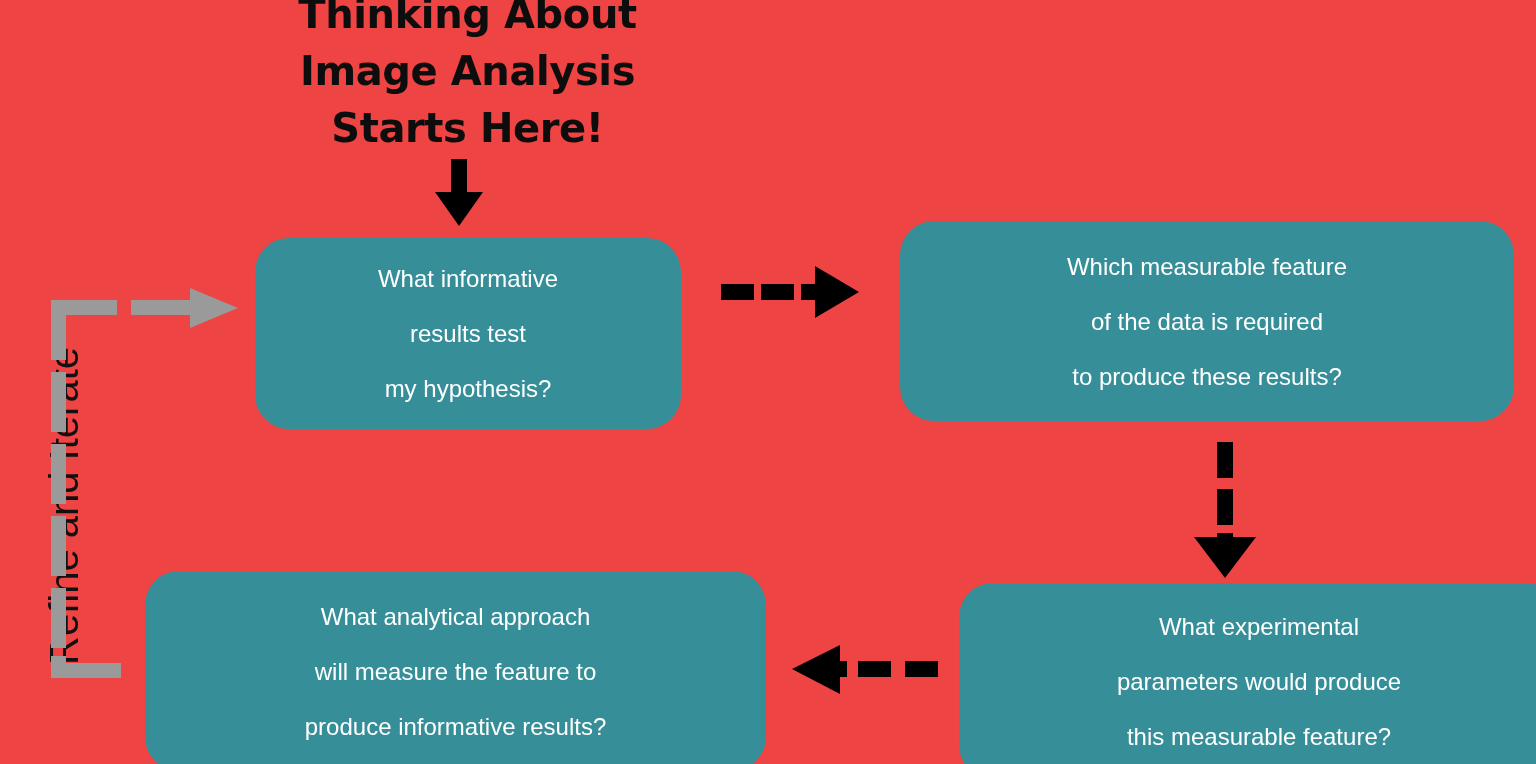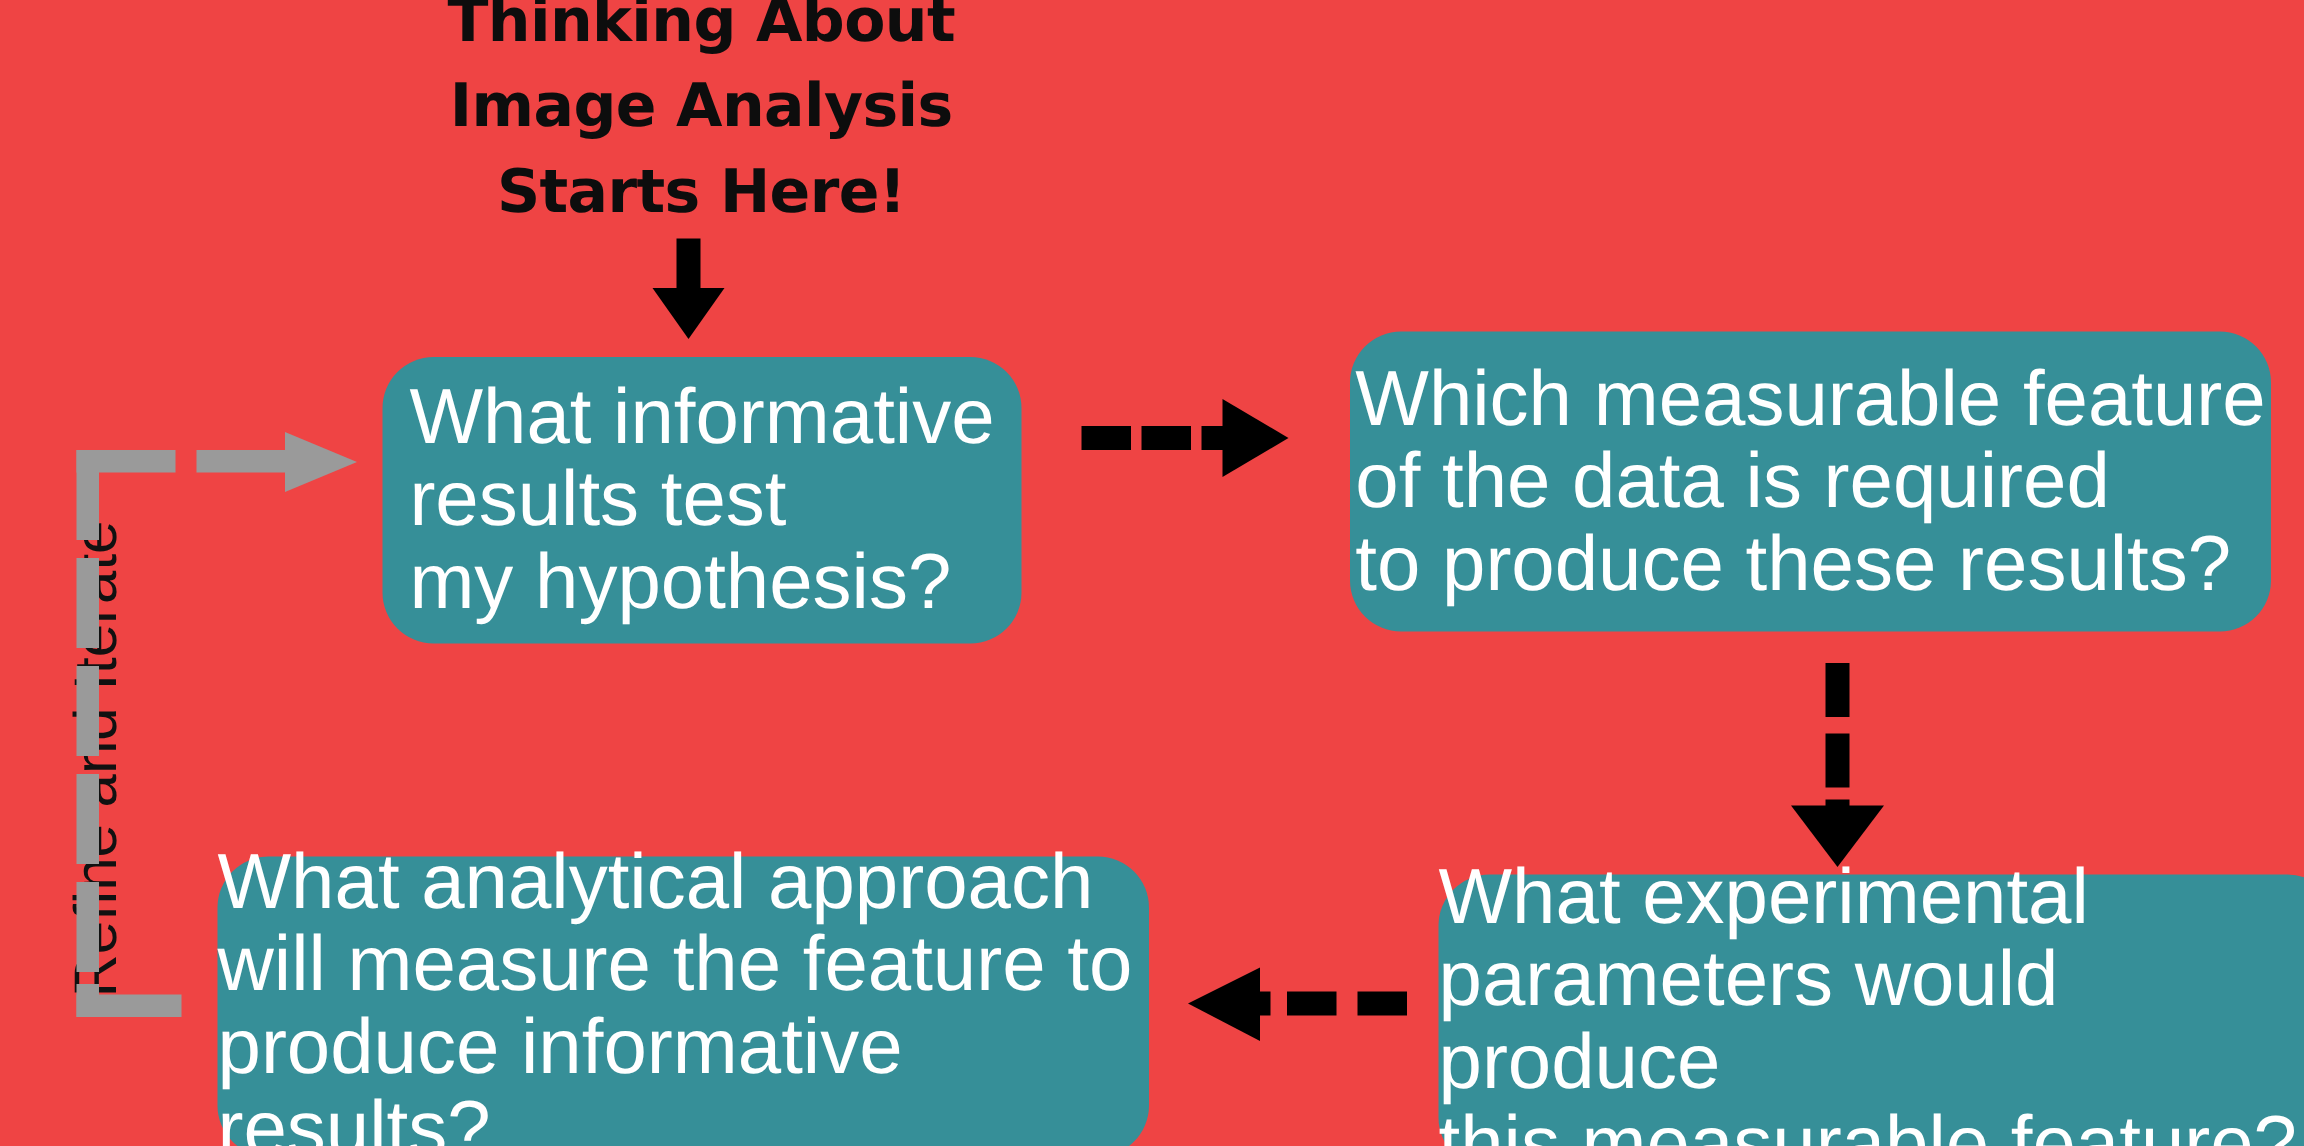--- a/index.html
+++ b/index.html
@@ -35,22 +35,23 @@
   }
 
   
   .box {
     position: absolute;
     background: #368f98;
     color: #ffffff;
     display: flex;
     align-items: center;
     justify-content: center;
+    text-align: center;
     font-family: "Liberation Sans", sans-serif;
-    font-size: 52px;
+    font-size: 24px;
     line-height: 55px;
     white-space: pre-line;
     box-sizing: border-box;
     border-radius: 34px;
   }
 
   #box-informative-results {
     left: 255px;
     top: 238px;
     width: 426px;

